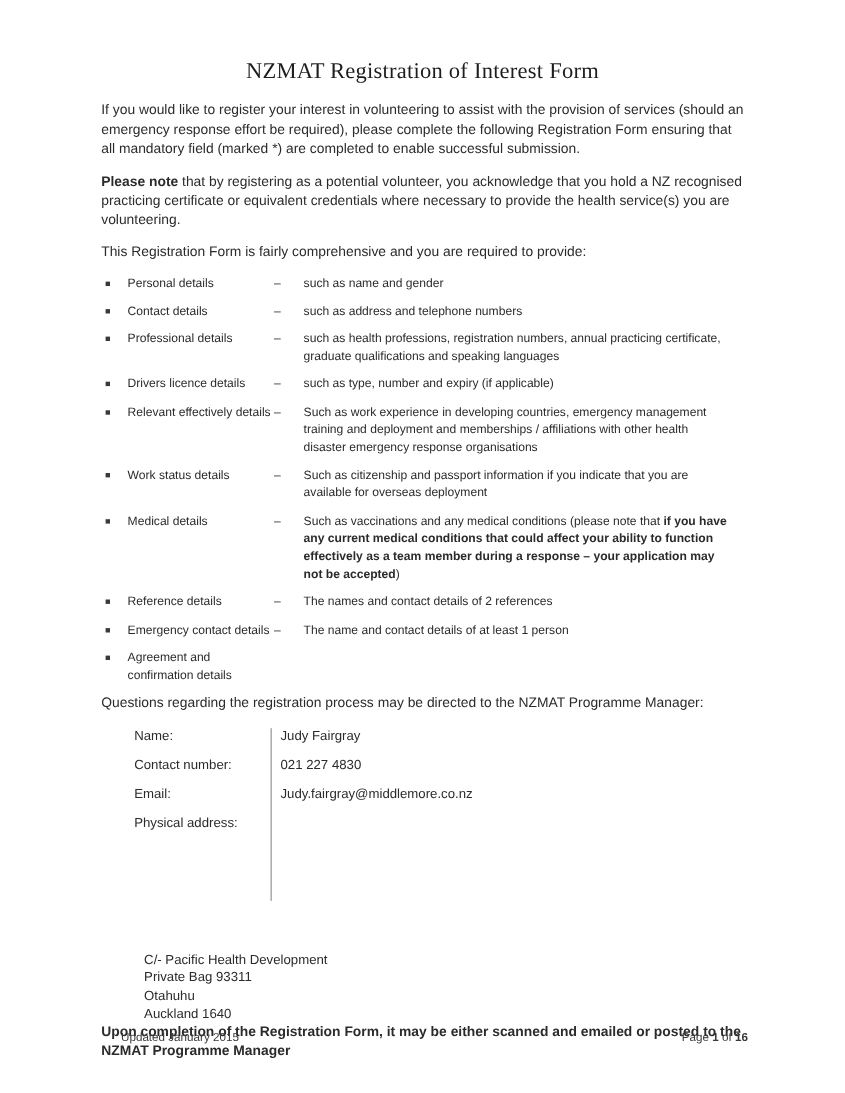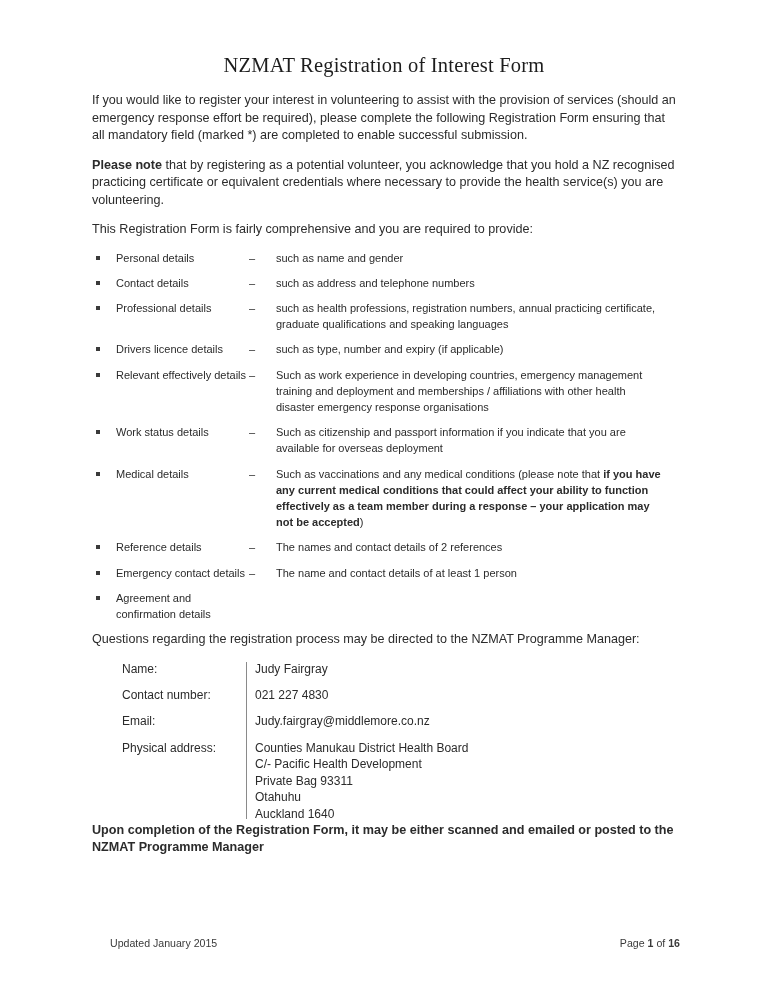--- a/index.html
+++ b/index.html
@@ -101,21 +101,21 @@
     margin-left: 30px;
     position: relative;
   }
   .contact-row {
     display: flex;
     align-items: flex-start;
     font-size: 12px;
     line-height: 16.4px;
     margin-bottom: 10px;
   }
-  .contact-row:last-child { margin-bottom: 0; }
+  .contact-row:last-child { margin-bottom: 0; flex-direction: column; }
   .contact-label {
     width: 124px;
     flex: 0 0 124px;
   }
   .contact-value {
     flex: 1 1 auto;
     padding-left: 9px;
   }
   .contact-value .addr-line { display: block; }
   .table-divider {
@@ -253,21 +253,20 @@
       </div>
 
       <div class="contact-row">
         <span class="contact-label">Email:</span>
         <span class="contact-value">Judy.fairgray@middlemore.co.nz</span>
       </div>
 
       <div class="contact-row">
         <span class="contact-label">Physical address:</span>
         <span class="contact-value">
-          <span class="addr-line">Counties Manukau District Health Board</span>
           <span class="addr-line">C/- Pacific Health Development</span>
           <span class="addr-line">Private Bag 93311</span>
           <span class="addr-line">Otahuhu</span>
           <span class="addr-line">Auckland 1640</span>
         </span>
       </div>
     </div>
 
     <p class="para closing">Upon completion of the Registration Form, it may be either scanned and emailed or posted to the NZMAT Programme Manager</p>
 

